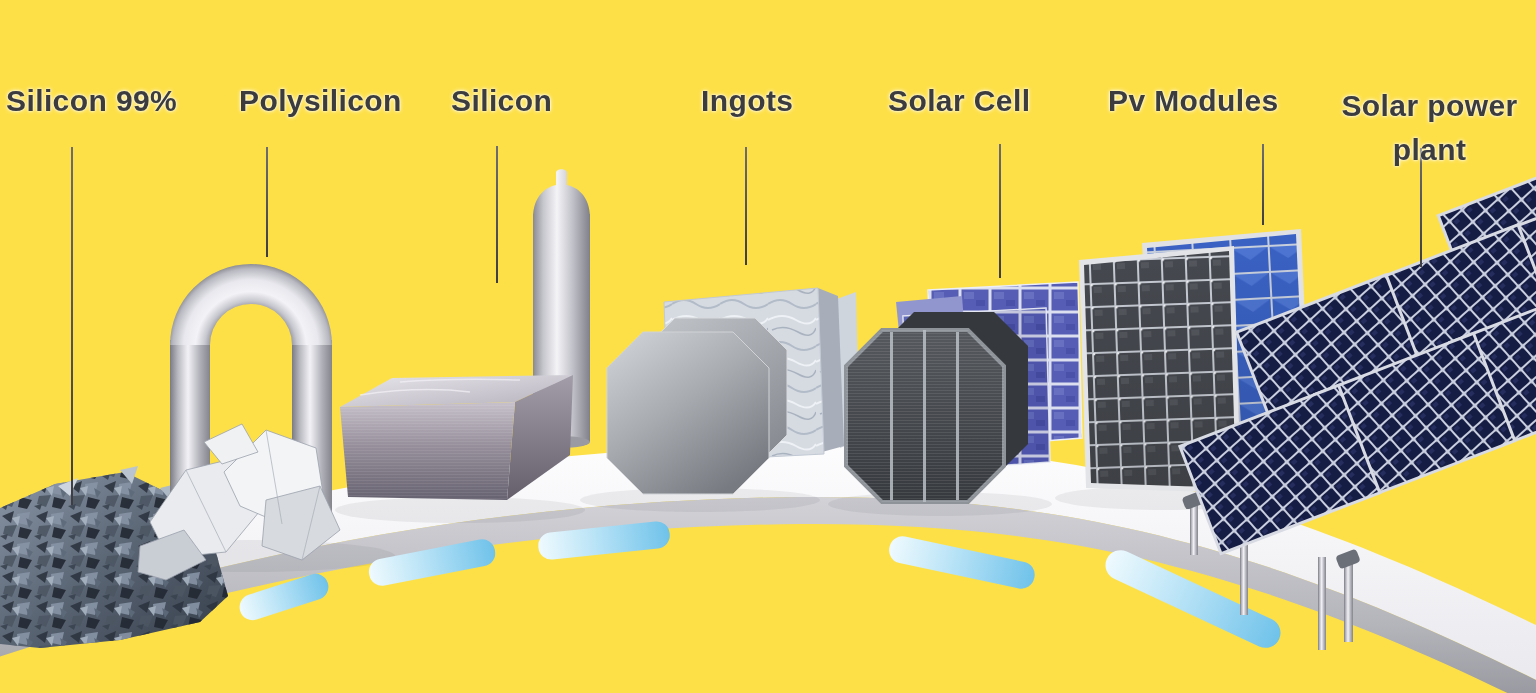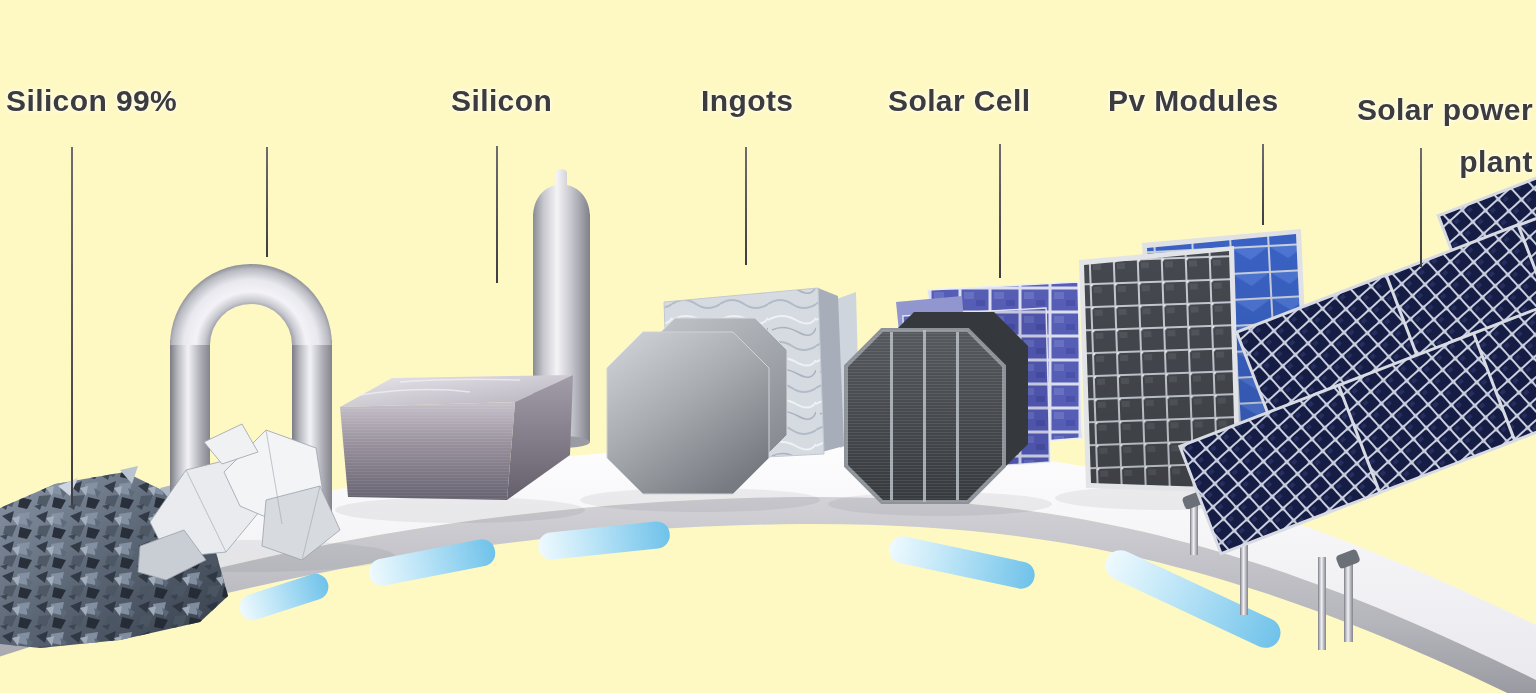--- a/index.html
+++ b/index.html
@@ -1,21 +1,21 @@
 <!DOCTYPE html>
 <html><head>
 <meta charset="utf-8">
 <style>
   html,body{margin:0;padding:0;background:#fff;}
-  .canvas{position:relative;width:1536px;height:693px;background:#fef9c3;overflow:hidden;
+  .canvas{position:relative;width:1536px;height:693px;background:#fde047;overflow:hidden;
           font-family:"Liberation Sans",sans-serif;}
   .art{position:absolute;left:0;top:0;}
   .label{position:absolute;font-size:30px;font-weight:700;color:#3c3c3e;letter-spacing:.4px;
          white-space:nowrap;text-shadow:0 0 2px #fff,0 0 4px #fff;z-index:3;}
-  .label.wrap{white-space:normal;text-align:right;line-height:52px;}
+  .label.wrap{white-space:normal;text-align:center;line-height:44px;}
   .leader{position:absolute;width:2px;background:linear-gradient(to bottom,#6d6d71,#3e3e42);z-index:2;}
 </style>
 </head>
 <body>
 
 <div class="canvas">
 
   <svg class="art" width="1536" height="693" viewBox="0 0 1536 693">
     <defs>
       <linearGradient id="gSurface" x1="0" y1="0" x2="0" y2="1">
@@ -246,19 +246,20 @@
 
   <div class="leader" style="left:71px;top:147px;height:358px"></div>
   <div class="leader" style="left:266px;top:147px;height:110px"></div>
   <div class="leader" style="left:496px;top:146px;height:137px"></div>
   <div class="leader" style="left:745px;top:147px;height:118px"></div>
   <div class="leader" style="left:999px;top:144px;height:134px"></div>
   <div class="leader" style="left:1262px;top:144px;height:81px"></div>
   <div class="leader" style="left:1420px;top:148px;height:119px"></div>
 
   <div class="label" style="left:6px;top:84px">Silicon 99%</div>
+  <div class="label" style="left:239px;top:84px">Polysilicon</div>
   <div class="label" style="left:451px;top:84px">Silicon</div>
   <div class="label" style="left:701px;top:84px">Ingots</div>
   <div class="label" style="left:888px;top:84px">Solar Cell</div>
   <div class="label" style="left:1108px;top:84px">Pv Modules</div>
   <div class="label wrap" style="left:1326px;top:84px;width:207px">Solar power plant</div>
 
 </div>
 
 </body></html>

